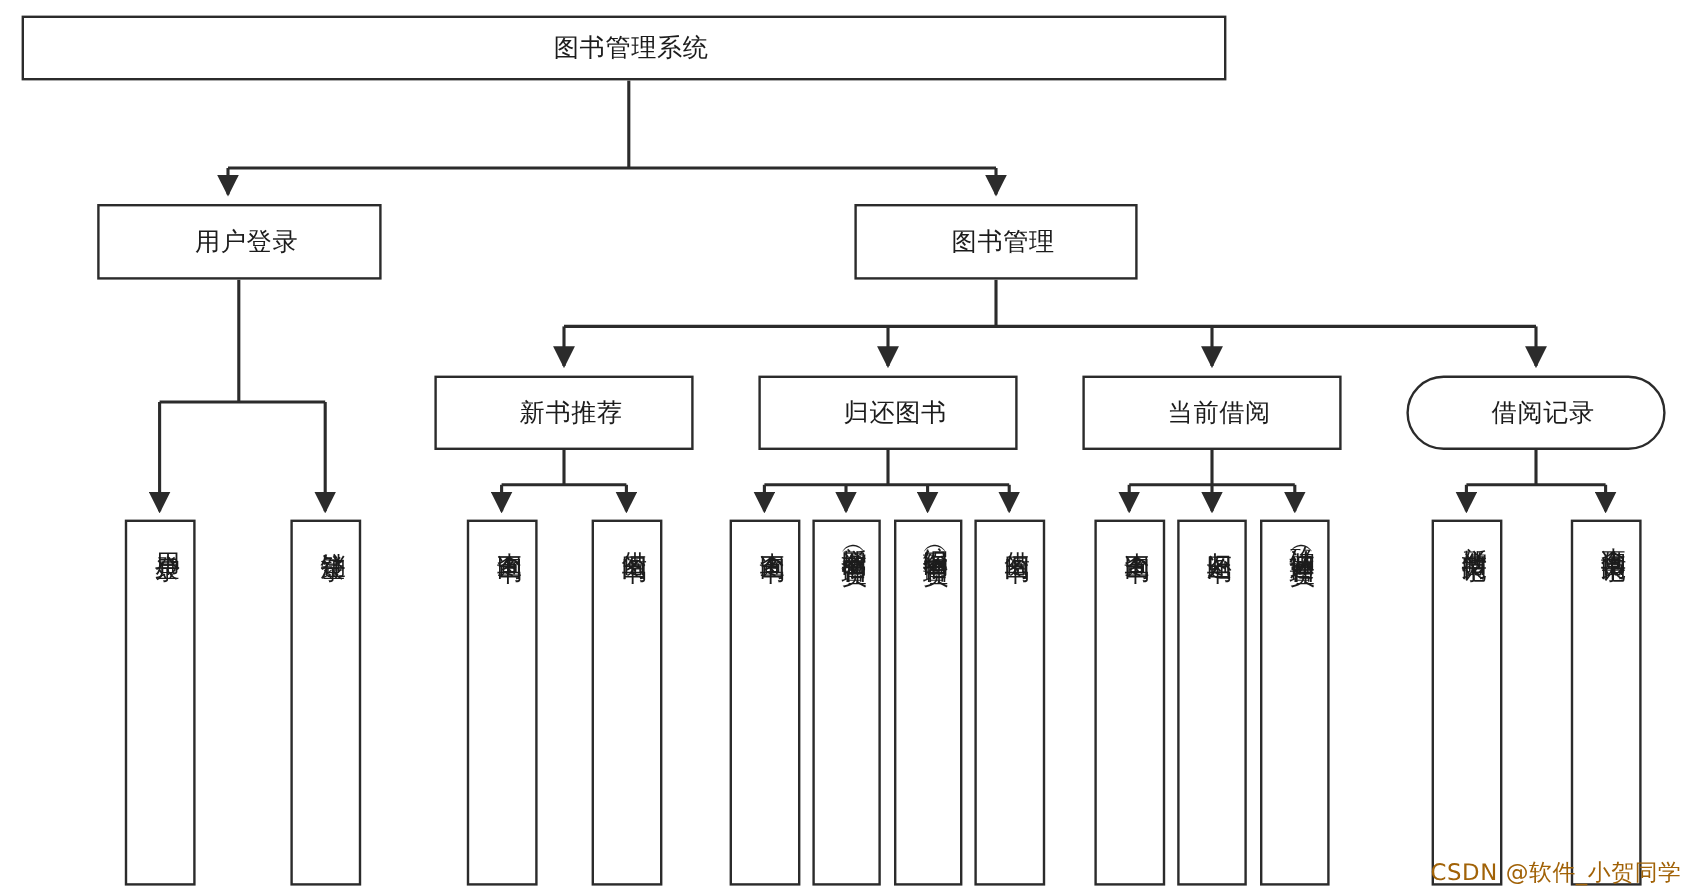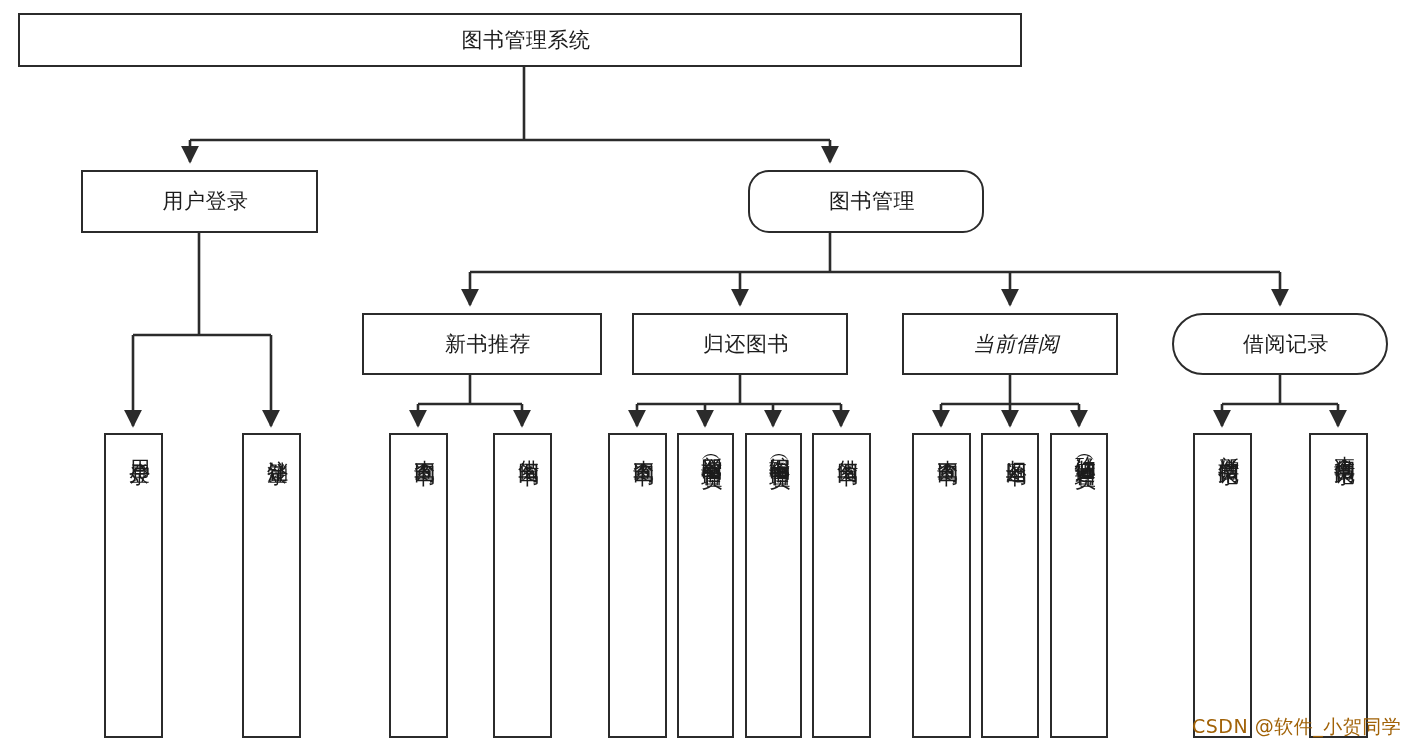--- a/index.html
+++ b/index.html
@@ -125,31 +125,31 @@
     </g>
   </svg>
 
   <div class="node horiz" style="left:18px; top:13px; width:1004px; height:54px;">
     <span class="label">图书管理系统</span>
   </div>
 
   <div class="node horiz" style="left:81px; top:170px; width:237px; height:63px;">
     <span class="label">用户登录</span>
   </div>
-  <div class="node horiz" style="left:748px; top:170px; width:236px; height:63px;border-radius:21px;">
+  <div class="node horiz" style="left:712px; top:170px; width:236px; height:63px;">
     <span class="label">图书管理</span>
   </div>
 
-  <div class="node horiz" style="left:362px; top:313px; width:240px; height:62px;">
+  <div class="node horiz" style="left:362px; top:313px; width:216px; height:62px;">
     <span class="label">新书推荐</span>
   </div>
   <div class="node horiz" style="left:632px; top:313px; width:216px; height:62px;">
     <span class="label">归还图书</span>
   </div>
-  <div class="node horiz" style="left:902px; top:313px; width:216px; height:62px;font-style:italic;">
+  <div class="node horiz" style="left:902px; top:313px; width:216px; height:62px;">
     <span class="label">当前借阅</span>
   </div>
   <div class="node horiz" style="left:1172px; top:313px; width:216px; height:62px;border-radius:31px;">
     <span class="label">借阅记录</span>
   </div>
 
   <div class="node vert" style="left:104px; top:433px; width:59px; height:305px;">
     <span class="label">用户登录</span>
   </div>
   <div class="node vert" style="left:242px; top:433px; width:59px; height:305px;">

